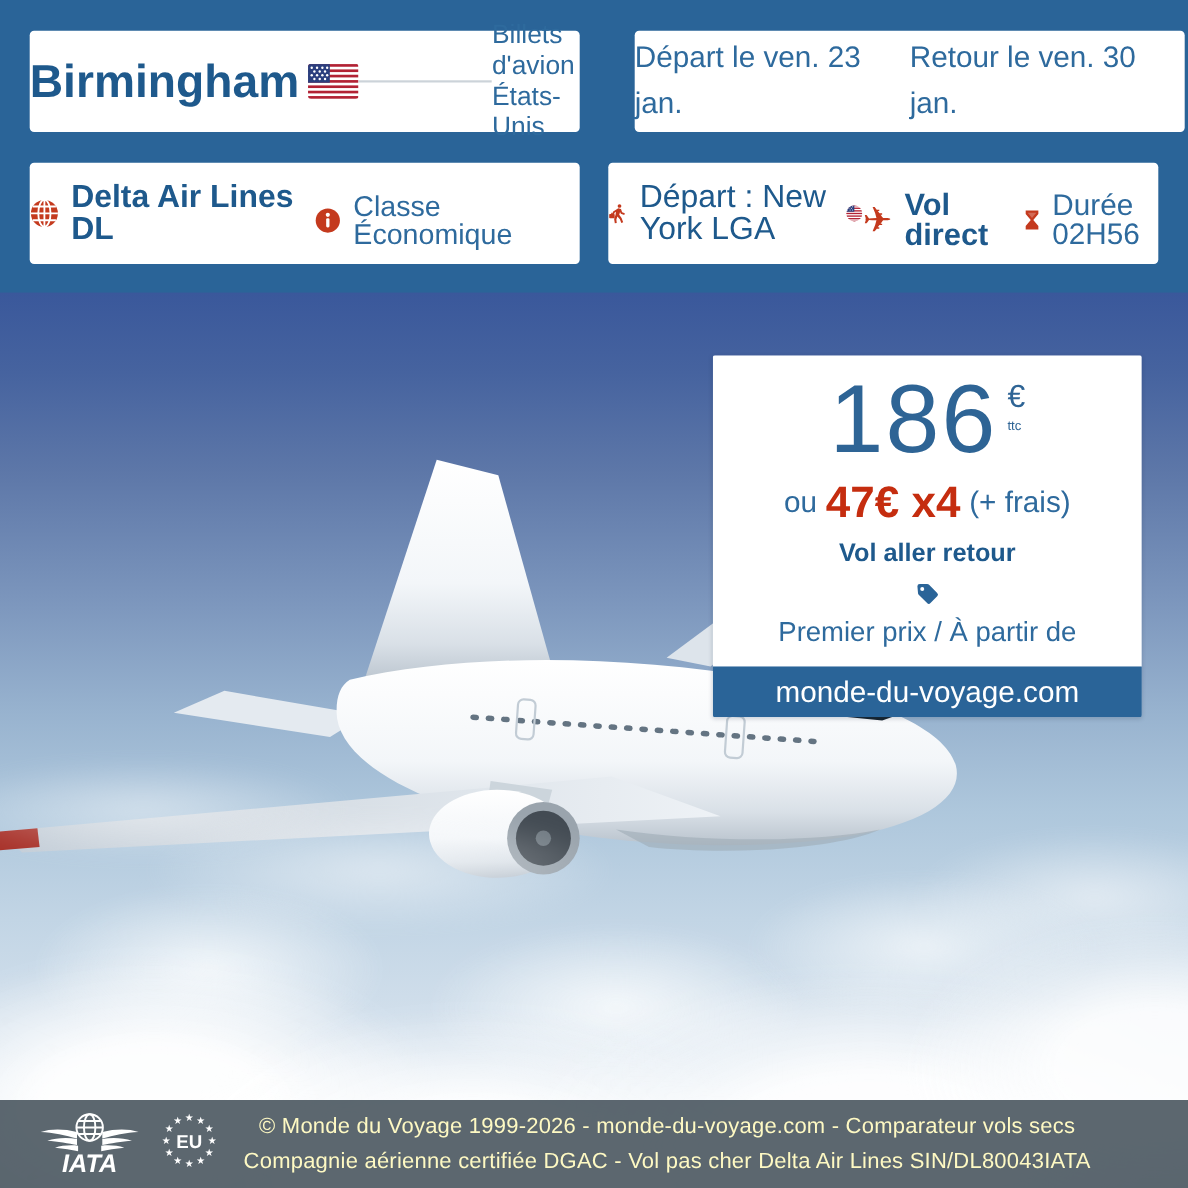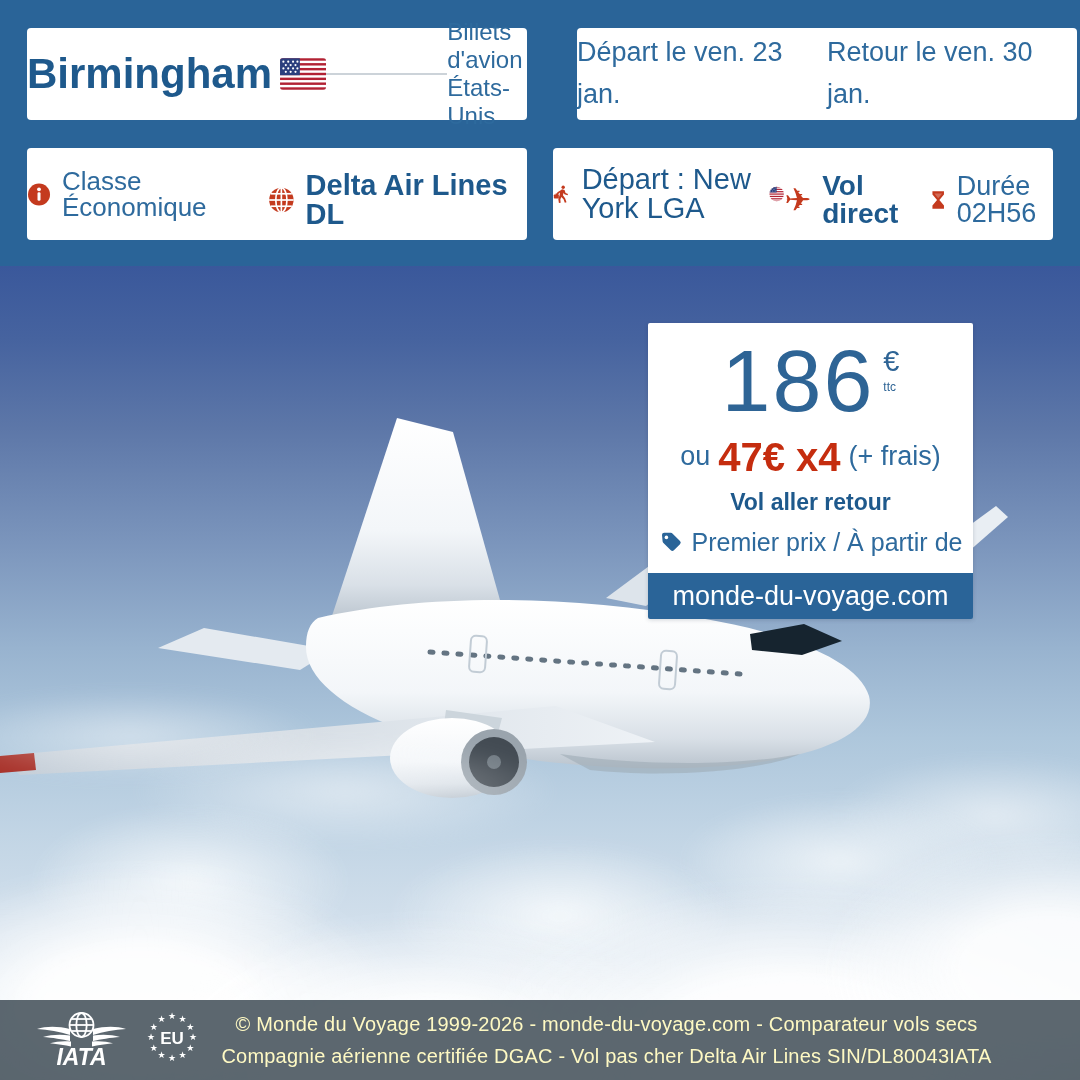--- a/index.html
+++ b/index.html
@@ -36,33 +36,33 @@
   
   .sky{position:absolute;left:0;top:266px;width:1080px;height:814px;overflow:hidden;
     background:linear-gradient(180deg,#3a589b 0%,#46639f 9%,#5d77a8 20%,#7b95bc 34%,
       #98b3cf 47%,#aec7dc 58%,#c2d5e5 70%,#d3e0ec 82%,#dde8f1 100%);}
   .cloud{position:absolute;border-radius:50%;}
   .haze{position:absolute;left:0;top:690px;width:1080px;height:124px;
     background:linear-gradient(180deg,rgba(230,238,245,0) 0%,rgba(233,240,246,.85) 60%,#e9eff5 100%);}
   .plane-svg{position:absolute;left:0;top:0;width:1080px;height:814px;}
 
   
-  .price-card{position:absolute;left:648px;top:323px;width:325px;border-radius:2px;overflow:hidden;
+  .price-card{position:absolute;left:648px;top:323px;width:390px;border-radius:2px;overflow:hidden;
     box-shadow:0 1px 4px rgba(20,40,60,.18);}
   .price-main{background:#ffffff;text-align:center;padding:16px 0 12px;}
   .price-row{display:flex;justify-content:center;align-items:flex-start;gap:9px;}
   .amount{font-size:88px;line-height:.95;color:#2e6495;letter-spacing:2px;}
   .cur-col{display:flex;flex-direction:column;align-items:flex-start;padding-top:8px;}
   .currency{font-size:29px;color:#2e6495;line-height:1;}
   .tax{font-size:12px;color:#2e6495;margin-top:4px;}
   .installment-row{margin-top:14px;font-size:27px;color:#2e6a9d;display:flex;align-items:center;justify-content:center;gap:8px;}
   .installment{font-size:40px;font-weight:bold;color:#c52d0f;line-height:1;}
   .trip-type{margin-top:12px;font-size:23px;font-weight:bold;color:#1e598c;}
   .note-row{margin:12px 0 4px;display:flex;align-items:center;justify-content:center;gap:9px;
-    font-size:25px;color:#2e6a9d;}
+    font-size:25px;color:#2e6a9d;flex-direction:column;}
   .banner{background:#2a6498;color:#ffffff;font-size:27px;text-align:center;
     height:46px;line-height:46px;cursor:pointer;}
 
   
   .footer{position:absolute;left:0;bottom:0;width:1080px;height:80px;
     background:rgba(56,70,79,.82);display:flex;align-items:center;}
   .logos{display:flex;align-items:center;gap:12px;margin-left:34px;flex:0 0 auto;}
   .footer-text{flex:1;text-align:center;color:#fef9c3;font-size:20px;line-height:1.6;
     padding-right:70px;letter-spacing:.2px;}
   .icon{display:inline-block;line-height:0;}
@@ -109,39 +109,39 @@
     <div class="dest-sub">Billets d'avion États-Unis</div>
   </div>
 
   <div class="card card-dates">
     <div class="date-line">Départ le ven. 23 jan.</div>
     <div class="date-line">Retour le ven. 30 jan.</div>
   </div>
 
   <div class="card card-airline">
     <div class="icon-row">
-      <svg class="icon" width="27" height="27" viewBox="0 0 24 24">
-        <circle cx="12" cy="12" r="11" fill="#c43a1e"></circle>
-        <circle cx="12" cy="6.8" r="1.9" fill="#ffffff"></circle>
-        <rect x="10.5" y="9.8" width="3" height="8.4" rx="1.3" fill="#ffffff"></rect>
-      </svg>
-      <span class="cabin">Classe Économique</span>
-    </div>
-    <div class="icon-row">
       <svg class="icon" width="30" height="30" viewBox="0 0 24 24">
         <circle cx="12" cy="12" r="11" fill="#c43a1e"></circle>
         <g stroke="#ffffff" stroke-width="1.5" fill="none">
           <ellipse cx="12" cy="12" rx="5" ry="11"></ellipse>
           <line x1="1" y1="12" x2="23" y2="12"></line>
           <line x1="2.6" y1="6.4" x2="21.4" y2="6.4"></line>
           <line x1="2.6" y1="17.6" x2="21.4" y2="17.6"></line>
           <line x1="12" y1="1" x2="12" y2="23"></line>
         </g>
       </svg>
       <span class="airline-name">Delta Air Lines DL</span>
+    </div>
+    <div class="icon-row">
+      <svg class="icon" width="27" height="27" viewBox="0 0 24 24">
+        <circle cx="12" cy="12" r="11" fill="#c43a1e"></circle>
+        <circle cx="12" cy="6.8" r="1.9" fill="#ffffff"></circle>
+        <rect x="10.5" y="9.8" width="3" height="8.4" rx="1.3" fill="#ffffff"></rect>
+      </svg>
+      <span class="cabin">Classe Économique</span>
     </div>
   </div>
 
   <div class="card card-route">
     <div class="icon-row">
       <svg class="icon" width="30" height="30" viewBox="0 0 26 26">
         <g fill="#c43a1e">
           <circle cx="15" cy="3.1" r="2.5"></circle>
           <path d="M13.4 6.1 l3.6 1.1 1.5 4.4 3.6 1.3 -0.7 2.1 -4.6 -1.6 -1.1 -2.4 -1.1 3.9 3.2 4.3 2.1 5.8 -2.5 0.9 -1.9 -5.2 -3.3 -3.4 -1.4 3.7 0.5 5 -2.6 0.2 -0.9 -5.8 1.8 -5.3 0.7 -4.3 -1.9 1.3 -1.1 3.5 -2.3 -0.7 1.5 -4.5 4.3 -2.7 Z"></path>
           <rect x="1.2" y="13.8" width="7.4" height="5.8" rx="1.1"></rect>

